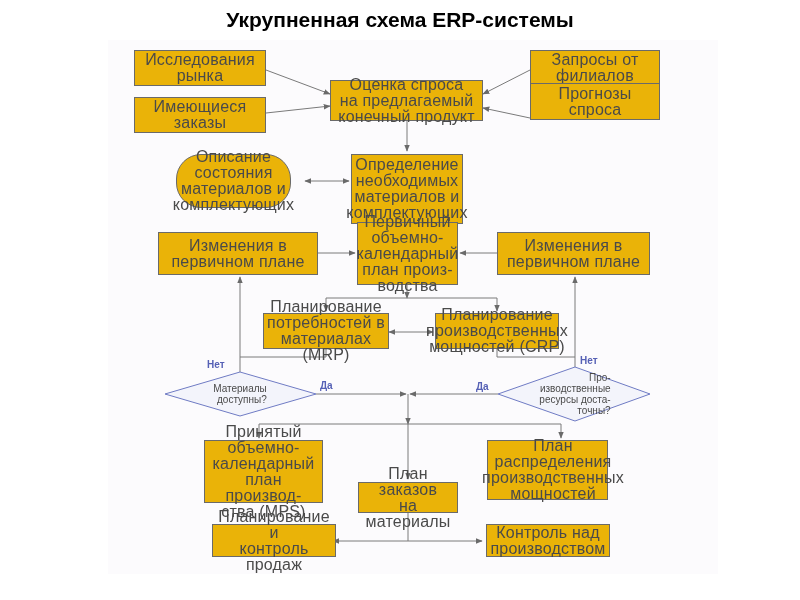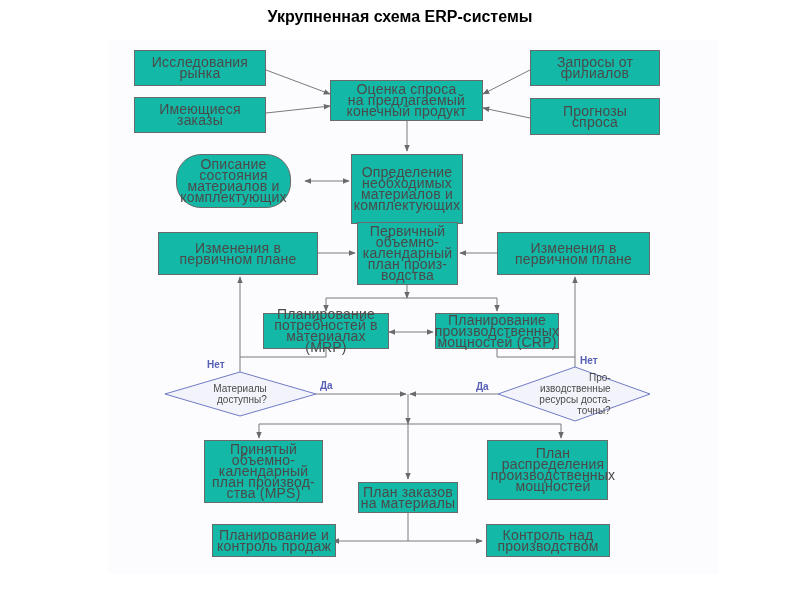--- a/index.html
+++ b/index.html
@@ -1,20 +1,20 @@
 <!DOCTYPE html>
 <html><head>
 <meta charset="utf-8">
 <style>
   html, body { margin: 0; padding: 0; }
   body { width: 800px; height: 600px; background: #ffffff; position: relative; overflow: hidden; font-family: "Liberation Sans", sans-serif; }
-  .title { position: absolute; left: 0; top: 8px; width: 800px; text-align: center; font-size: 16px; font-weight: bold; color: #000; font-family: "Liberation Sans", sans-serif; }
+  .title { position: absolute; left: 0; top: 8px; width: 800px; text-align: center; font-size: 21px; font-weight: bold; color: #000; font-family: "Liberation Sans", sans-serif; }
   .canvas { position: absolute; left: 108px; top: 40px; width: 610px; height: 534px; background: #fcfbfd; }
   svg.links { position: absolute; left: 0; top: 0; width: 800px; height: 600px; }
-  .box { position: absolute; box-sizing: border-box; border: 1px solid #6a6a6a; background: #14b8a6; color: #4a4a4a; font-size: 14px; line-height: 11px; display: flex; align-items: center; justify-content: center; text-align: center; white-space: pre-line; font-family: "Liberation Sans", sans-serif; letter-spacing: 0.2px; }
+  .box { position: absolute; box-sizing: border-box; border: 1px solid #6a6a6a; background: #eab308; color: #4a4a4a; font-size: 16px; line-height: 16px; display: flex; align-items: center; justify-content: center; text-align: center; white-space: pre-line; font-family: "Liberation Sans", sans-serif; letter-spacing: 0.2px; }
   .dtext { position: absolute; color: #4a4a4a; font-size: 10px; line-height: 11px; text-align: right; white-space: pre-line; display: flex; align-items: center; justify-content: center; font-family: "Liberation Sans", sans-serif; }
   .lbl { position: absolute; color: #5560b5; font-weight: bold; font-size: 10px; font-family: "Liberation Sans", sans-serif; }
 </style>
 </head>
 <body>
 
 <div class="title">Укрупненная схема ERP-системы</div>
 <div class="canvas"></div>
 
 <svg class="links" viewBox="0 0 800 600">
@@ -71,21 +71,21 @@
 
 <div class="box" style="left:134px;top:50px;width:132px;height:36px;">Исследования
 рынка</div>
 <div class="box" style="left:134px;top:97px;width:132px;height:36px;">Имеющиеся
 заказы</div>
 <div class="box" style="left:330px;top:80px;width:153px;height:41px;">Оценка спроса
 на предлагаемый
 конечный продукт</div>
 <div class="box" style="left:530px;top:50px;width:130px;height:36px;">Запросы от
 филиалов</div>
-<div class="box" style="left:530px;top:98px;width:130px;height:37px;">Прогнозы
+<div class="box" style="left:530px;top:83px;width:130px;height:37px;">Прогнозы
 спроса</div>
 
 <div class="box" style="left:176px;top:154px;width:115px;height:54px;border-radius:25px;">Описание
 состояния
 материалов и
 комплектующих</div>
 <div class="box" style="left:351px;top:154px;width:112px;height:70px;">Определение
 необходимых
 материалов и
 комплектующих</div>

